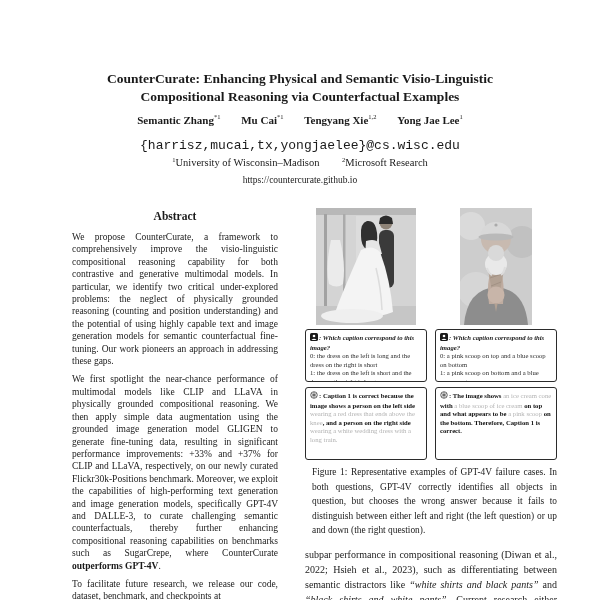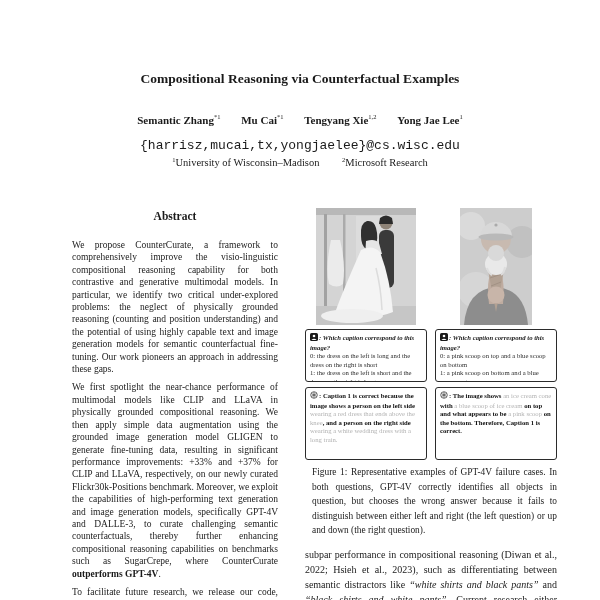--- a/index.html
+++ b/index.html
@@ -19,21 +19,21 @@
            font-family:"Liberation Mono","DejaVu Sans Mono",monospace; font-size:13px; }
   .affils { position:absolute; top:155px; left:0; right:0; text-align:center; font-size:10.5px; }
   .affil { margin:0 10px; }
   .affil sup { font-size:6.5px; }
   .url { position:absolute; top:175px; left:0; right:0; text-align:center; font-size:9.5px; }
 
   
   .col-left  { position:absolute; left:55px;  top:210px; width:240px; height:390px; overflow:hidden; }
   .col-right { position:absolute; left:305px; top:208px; width:252px; height:392px; overflow:hidden; }
 
-  .abs-heading { text-align:center; font-weight:bold; font-size:11.5px; margin:0 0 17px 0; }
+  .abs-heading { text-align:center; font-weight:bold; font-size:11.5px; margin:0 0 9px 0; }
   .abs-body { padding:0 17px; font-size:9.5px; line-height:12.4px; text-align:justify; }
   .abs-body p { margin:6px 0 6px 0; }
 
   
   .fig-images { display:flex; justify-content:space-between; height:117px; margin-bottom:4px; }
   .img-half { width:122px; display:flex; justify-content:center; align-items:flex-start; }
   .fig-row { display:flex; justify-content:space-between; margin-bottom:5px; }
   .qbox,.abox {
     width:122px; box-sizing:border-box; border:1px solid #2b2b2b; border-radius:3px;
     padding:3px 4px 2px 4px; font-size:6.7px; line-height:8.5px; overflow:hidden; background:#fff;
@@ -48,37 +48,39 @@
   .fig-caption { font-size:9.4px; line-height:14.6px; text-align:justify; margin:3px 0 9px 7px; }
   .body-text { font-size:10px; line-height:15px; text-align:justify; margin:0; }
   .qt { font-style:italic; }
 </style>
 </head>
 <body>
 
 <div class="page">
 
   <div class="title">
+    <div>CounterCurate: Enhancing Physical and Semantic Visio-Linguistic</div>
     <div>Compositional Reasoning via Counterfactual Examples</div>
   </div>
 
   <div class="authors">
     <span class="author"><span>Semantic Zhang</span><sup>*1</sup></span>
     <span class="author"><span>Mu Cai</span><sup>*1</sup></span>
     <span class="author"><span>Tengyang Xie</span><sup>1,2</sup></span>
     <span class="author"><span>Yong Jae Lee</span><sup>1</sup></span>
   </div>
 
   <div class="email">{harrisz,mucai,tx,yongjaelee}@cs.wisc.edu</div>
 
   <div class="affils">
     <span class="affil"><sup>1</sup><span>University of Wisconsin–Madison</span></span>
     <span class="affil"><sup>2</sup><span>Microsoft Research</span></span>
   </div>
 
+  <div class="url">https://countercurate.github.io</div>
 
   <div class="col-left">
     <div class="abs-heading">Abstract</div>
     <div class="abs-body">
       <p>We propose CounterCurate, a framework to comprehensively improve the visio-linguistic compositional reasoning capability for both contrastive and generative multimodal models. In particular, we identify two critical under-explored problems: the neglect of physically grounded reasoning (counting and position understanding) and the potential of using highly capable text and image generation models for semantic counterfactual fine-tuning. Our work pioneers an approach in addressing these gaps.</p>
       <p><span>We first spotlight the near-chance performance of multimodal models like CLIP and LLaVA in physically grounded compositional reasoning. We then apply simple data augmentation using the grounded image generation model GLIGEN to generate fine-tuning data, resulting in significant performance improvements: +33% and +37% for CLIP and LLaVA, respectively, on our newly curated Flickr30k-Positions benchmark. Moreover, we exploit the capabilities of high-performing text generation and image generation models, specifically GPT-4V and DALLE-3, to curate challenging semantic counterfactuals, thereby further enhancing compositional reasoning capabilities on benchmarks such as SugarCrepe, where CounterCurate </span><b>outperforms GPT-4V</b><span>.</span></p>
       <p>To facilitate future research, we release our code, dataset, benchmark, and checkpoints at</p>
     </div>
   </div>
 

